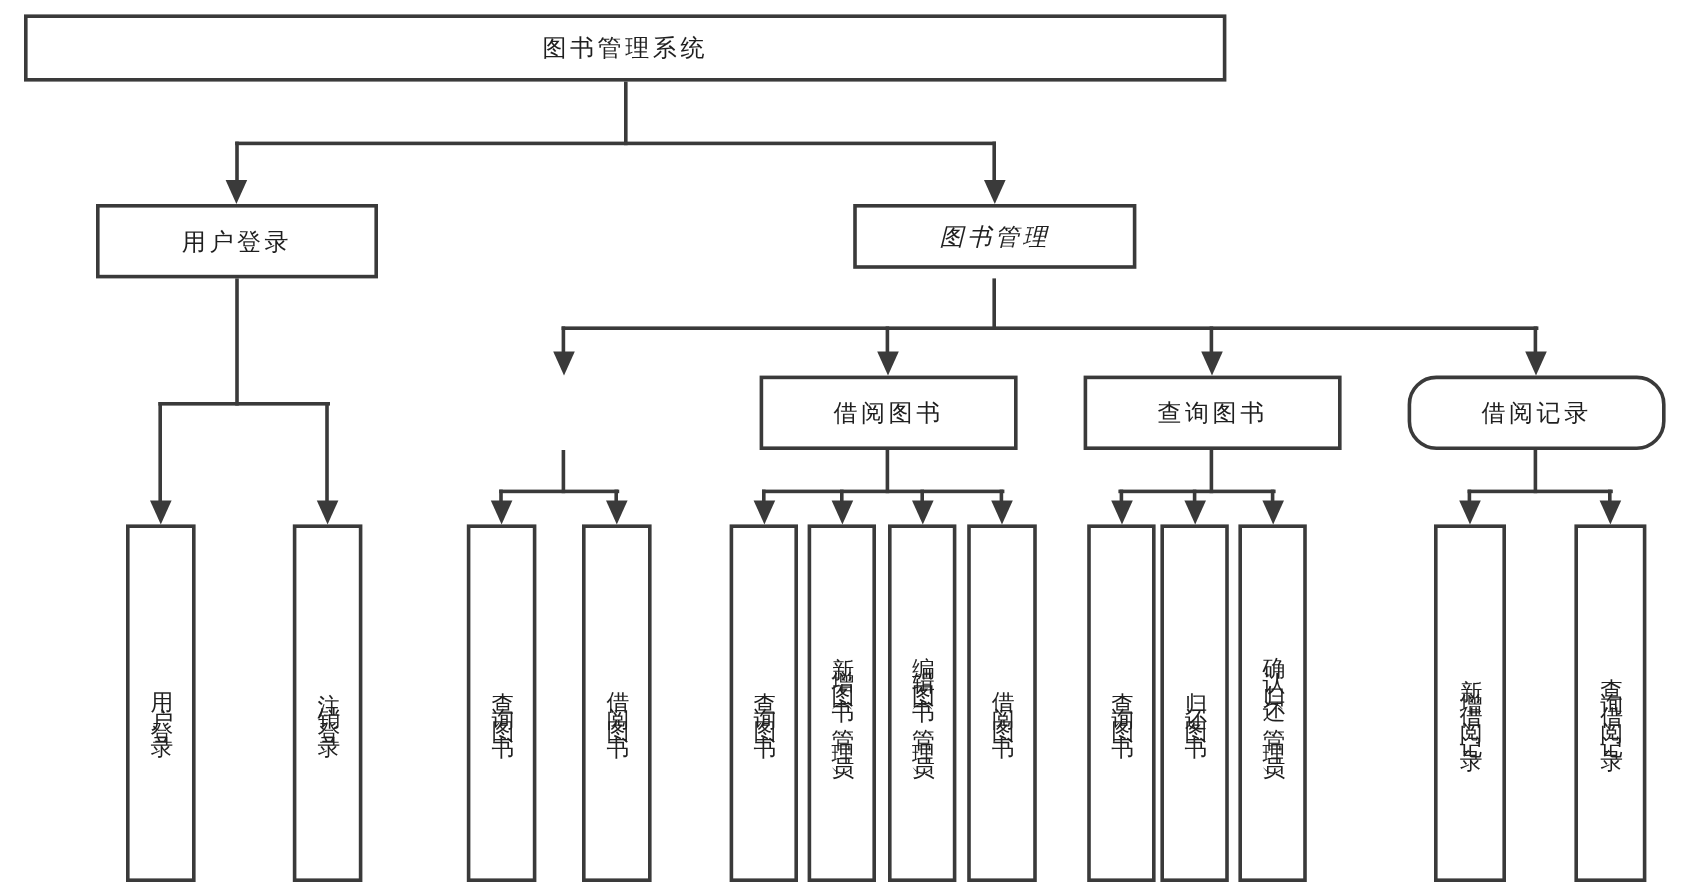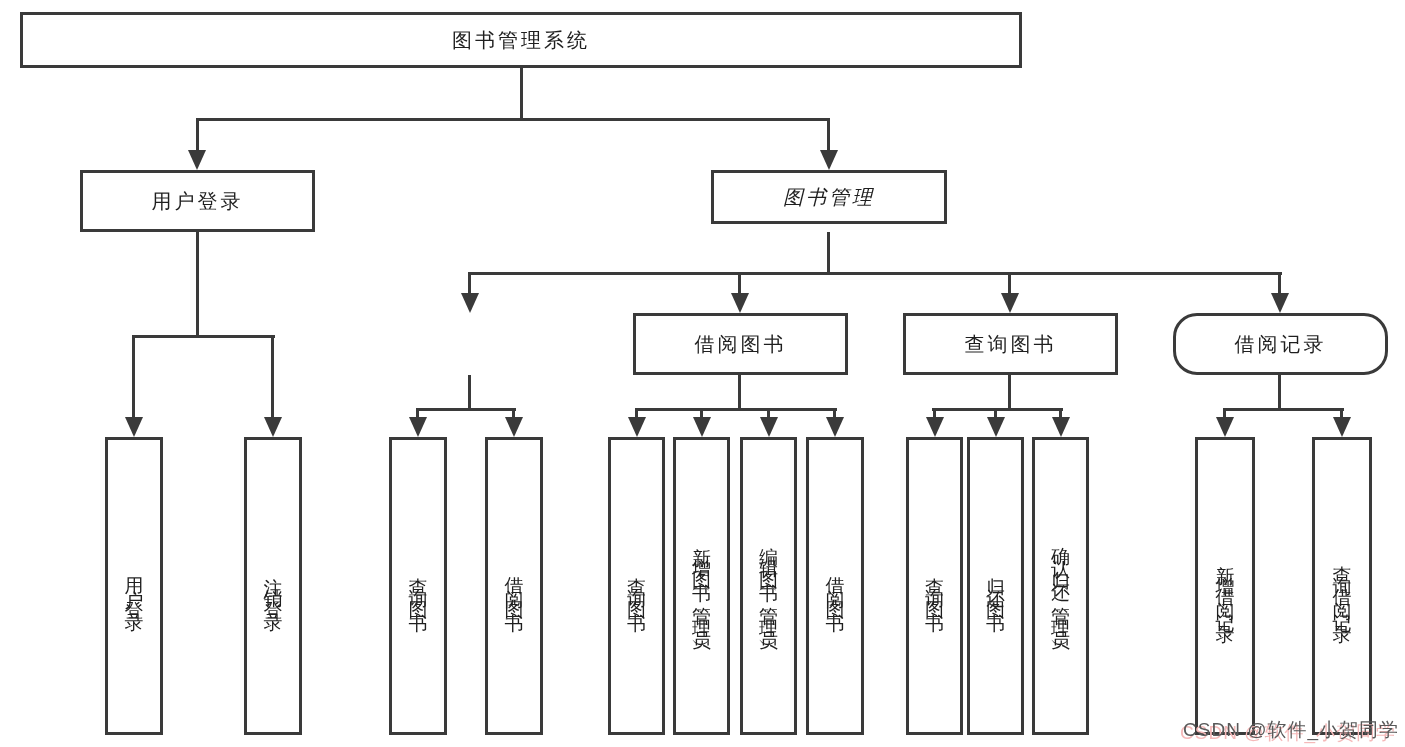--- a/index.html
+++ b/index.html
@@ -167,15 +167,14 @@
     <div class="ahead" style="left:1052px;top:417px;"></div>
 
     <div class="vline" style="left:1278px;top:375px;height:36px;"></div>
     <div class="hline" style="left:1223px;top:408px;width:121px;"></div>
     <div class="vline" style="left:1223px;top:408px;height:12px;"></div>
     <div class="ahead" style="left:1216px;top:417px;"></div>
     <div class="vline" style="left:1340px;top:408px;height:12px;"></div>
     <div class="ahead" style="left:1333px;top:417px;"></div>
   </div>
 
-  <div class="watermark">CSDN @软件_小贺同学</div>
 
 </div>
 
 </body></html>

